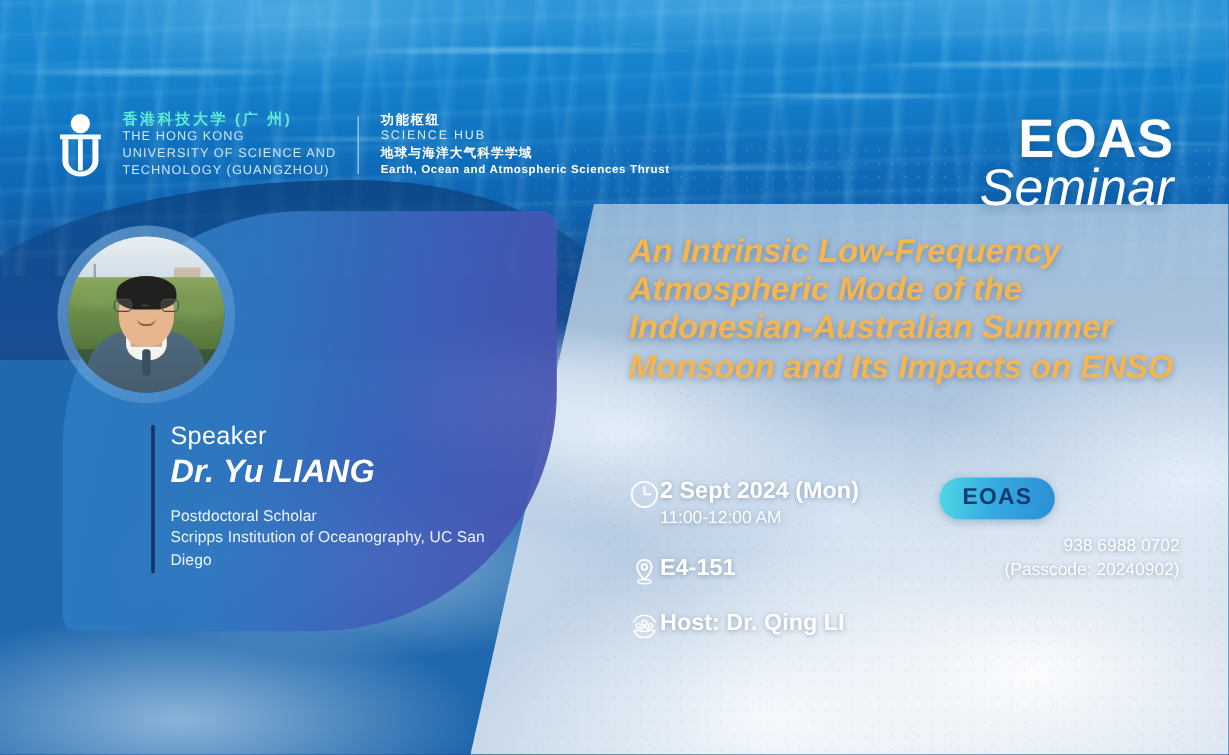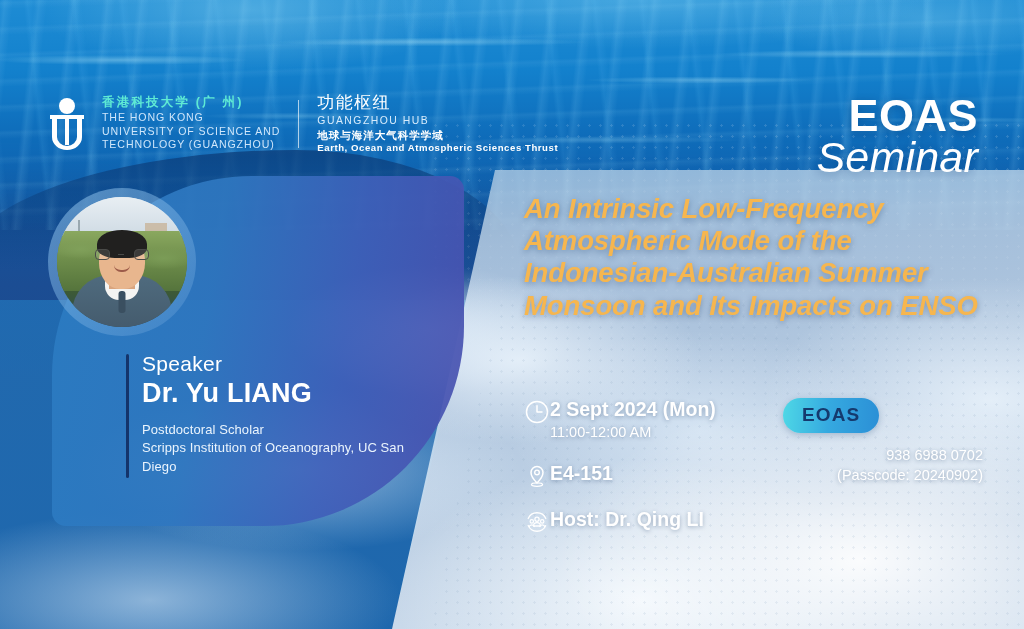--- a/index.html
+++ b/index.html
@@ -106,21 +106,21 @@
   .logo-text-cn {
     color:#5eead4; font-size:12.5px; font-weight:bold;
     letter-spacing:2.2px; line-height:1.25; white-space:nowrap;
   }
   .logo-text-en {
     color:#cfe6fb; font-size:10.6px; font-weight:normal;
     letter-spacing:0.9px; line-height:1.32; white-space:nowrap;
     text-transform:uppercase;
   }
   .logo-divider { width:1px; height:48px; background:rgba(255,255,255,0.65); margin:0 4px; }
-  .hub-cn { color:#ffffff; font-size:17px; font-weight:normal; letter-spacing:1.4px; line-height:1.3; white-space:nowrap; }
+  .hub-cn { color:#ffffff; font-size:11px; font-weight:bold; letter-spacing:1.4px; line-height:1.3; white-space:nowrap; }
   .hub-en { color:#d8ecfd; font-size:10.4px; letter-spacing:1.5px; line-height:1.35; white-space:nowrap; }
   .hub-cn2 { color:#ffffff; font-size:10.6px; font-weight:bold; letter-spacing:0.9px; line-height:1.35; white-space:nowrap; }
   .hub-en2 { color:#ffffff; font-size:9.6px; font-weight:bold; letter-spacing:0.55px; line-height:1.35; white-space:nowrap; }
 
   
   .eoas-block { position:absolute; right:46px; top:94px; text-align:right; }
   .eoas-title {
     color:#ffffff; font-size:45px; font-weight:bold; letter-spacing:0.5px;
     line-height:0.98; text-shadow:0 2px 8px rgba(0,40,90,0.30);
   }
@@ -180,21 +180,21 @@
   .speaker-text { position:absolute; left:142px; top:352px; width:300px; }
   .speaker-rule {
     position:absolute; left:126px; top:354px; width:3px; height:124px;
     background:#14346b; border-radius:2px;
   }
   .speaker-label {
     color:#ffffff; font-size:21px; font-weight:normal; letter-spacing:0.3px; line-height:1.15;
   }
   .speaker-name {
     color:#ffffff; font-size:27px; font-weight:bold; letter-spacing:0.2px;
-    line-height:1.2; margin-top:1px;
+    line-height:1.2; margin-top:1px;font-style:italic;
   }
   .speaker-aff {
     color:#eaf4fd; font-size:13px; font-weight:normal; line-height:1.45; margin-top:11px;
     letter-spacing:0.1px;
   }
 
   
   .talk-title {
     position:absolute; left:524px; top:193px; width:486px;
     color:#f6b64f; font-size:27.5px; font-weight:bold; font-style:italic;
@@ -255,21 +255,21 @@
     </svg>
     <div>
       <div class="logo-text-cn">香港科技大学 (广 州)</div>
       <div class="logo-text-en">THE HONG KONG</div>
       <div class="logo-text-en">UNIVERSITY OF SCIENCE AND</div>
       <div class="logo-text-en">TECHNOLOGY (GUANGZHOU)</div>
     </div>
     <div class="logo-divider"></div>
     <div>
       <div class="hub-cn">功能枢纽</div>
-      <div class="hub-en">GUANGZHOU HUB</div>
+      <div class="hub-en">SCIENCE HUB</div>
       <div class="hub-cn2">地球与海洋大气科学学域</div>
       <div class="hub-en2">Earth, Ocean and Atmospheric Sciences Thrust</div>
     </div>
   </div>
 
   <div class="eoas-block">
     <div class="eoas-title">EOAS</div>
     <div class="eoas-sub">Seminar</div>
   </div>
 

